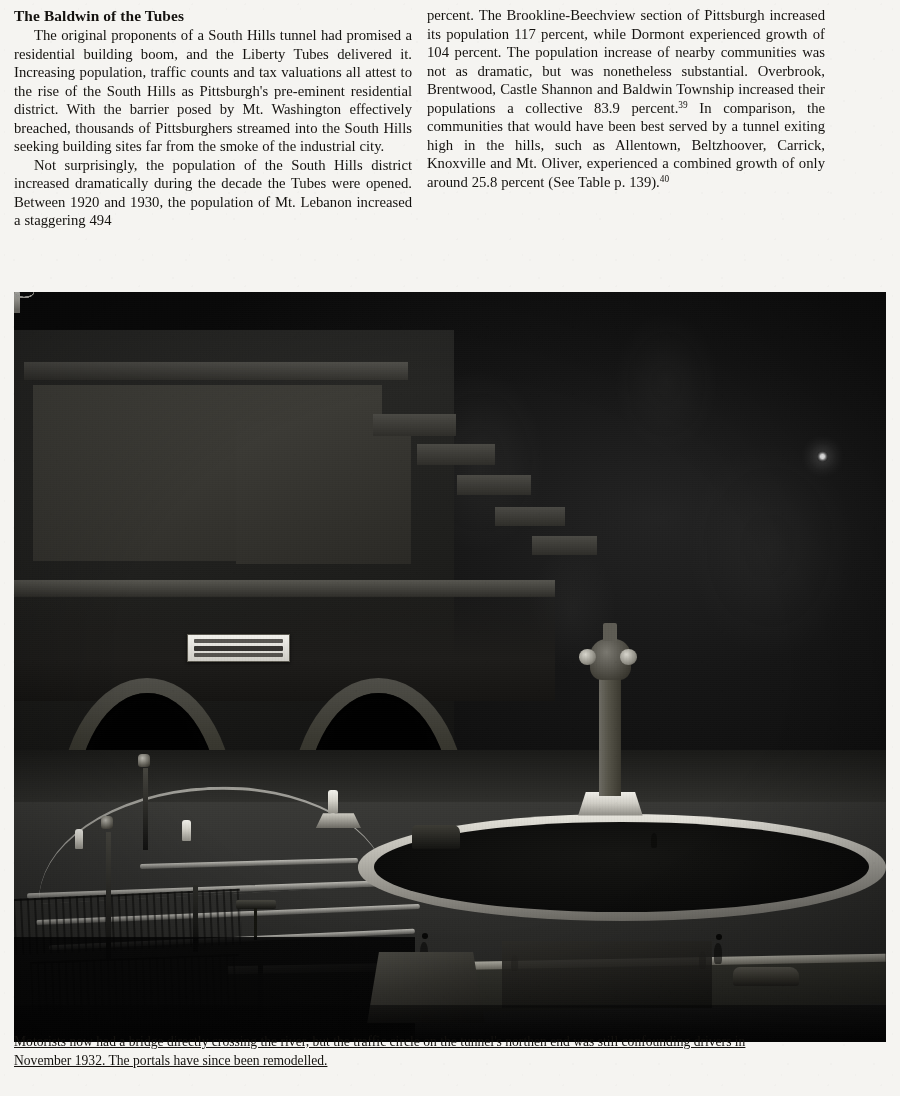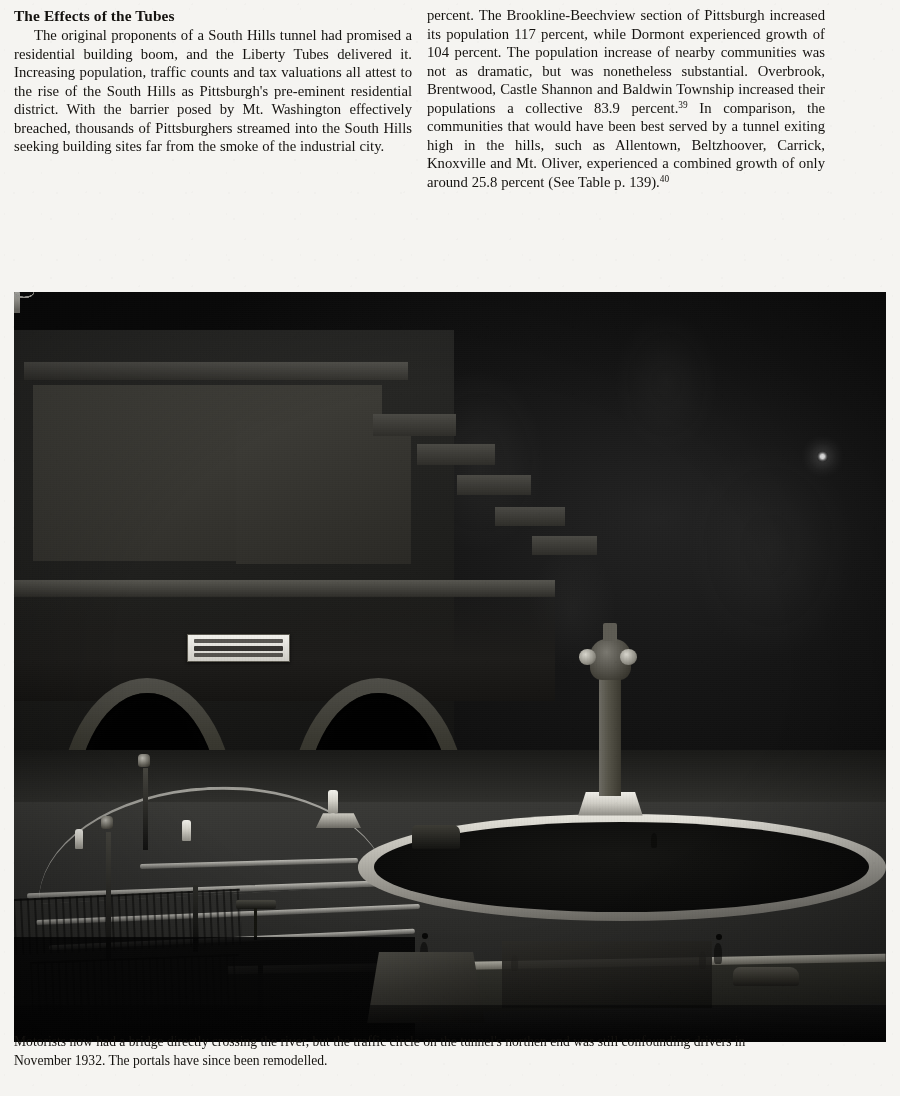--- a/index.html
+++ b/index.html
@@ -329,32 +329,34 @@
 
   
   .caption {
     position: absolute;
     left: 14px;
     top: 1032px;
     width: 760px;
     font-size: 13.6px;
     line-height: 19.4px;
     text-align: left;
+    text-decoration: underline;
   }
 </style>
 </head>
 <body>
 
 <div class="page">
 
   <div class="columns">
 
     <div class="col col-left">
-      <h2 class="section-head">The Effects of the Tubes</h2>
+      <h2 class="section-head">The Baldwin of the Tubes</h2>
       <p class="body indent">The original proponents of a South Hills tunnel had promised a residential building boom, and the Liberty Tubes delivered it. Increasing population, traffic counts and tax valuations all attest to the rise of the South Hills as Pittsburgh's pre-eminent residential district. With the barrier posed by Mt. Washington effectively breached, thousands of Pittsburghers streamed into the South Hills seeking building sites far from the smoke of the industrial city.</p>
+      <p class="body indent">Not surprisingly, the population of the South Hills district increased dramatically during the decade the Tubes were opened. Between 1920 and 1930, the population of Mt. Lebanon increased a staggering 494</p>
     </div>
 
     <div class="col col-right">
       <p class="body"><span>percent. The Brookline-Beechview section of Pittsburgh increased its population 117 percent, while Dormont experienced growth of 104 percent. The population increase of nearby communities was not as dramatic, but was nonetheless substantial. Overbrook, Brentwood, Castle Shannon and Baldwin Township increased their populations a collective 83.9 percent.</span><sup class="fn">39</sup><span> In comparison, the communities that would have been best served by a tunnel exiting high in the hills, such as Allentown, Beltzhoover, Carrick, Knoxville and Mt. Oliver, experienced a combined growth of only around 25.8 percent (See Table p. 139).</span><sup class="fn">40</sup></p>
     </div>
 
   </div>
 
   <div class="photo-wrap">
     <div class="photo">

